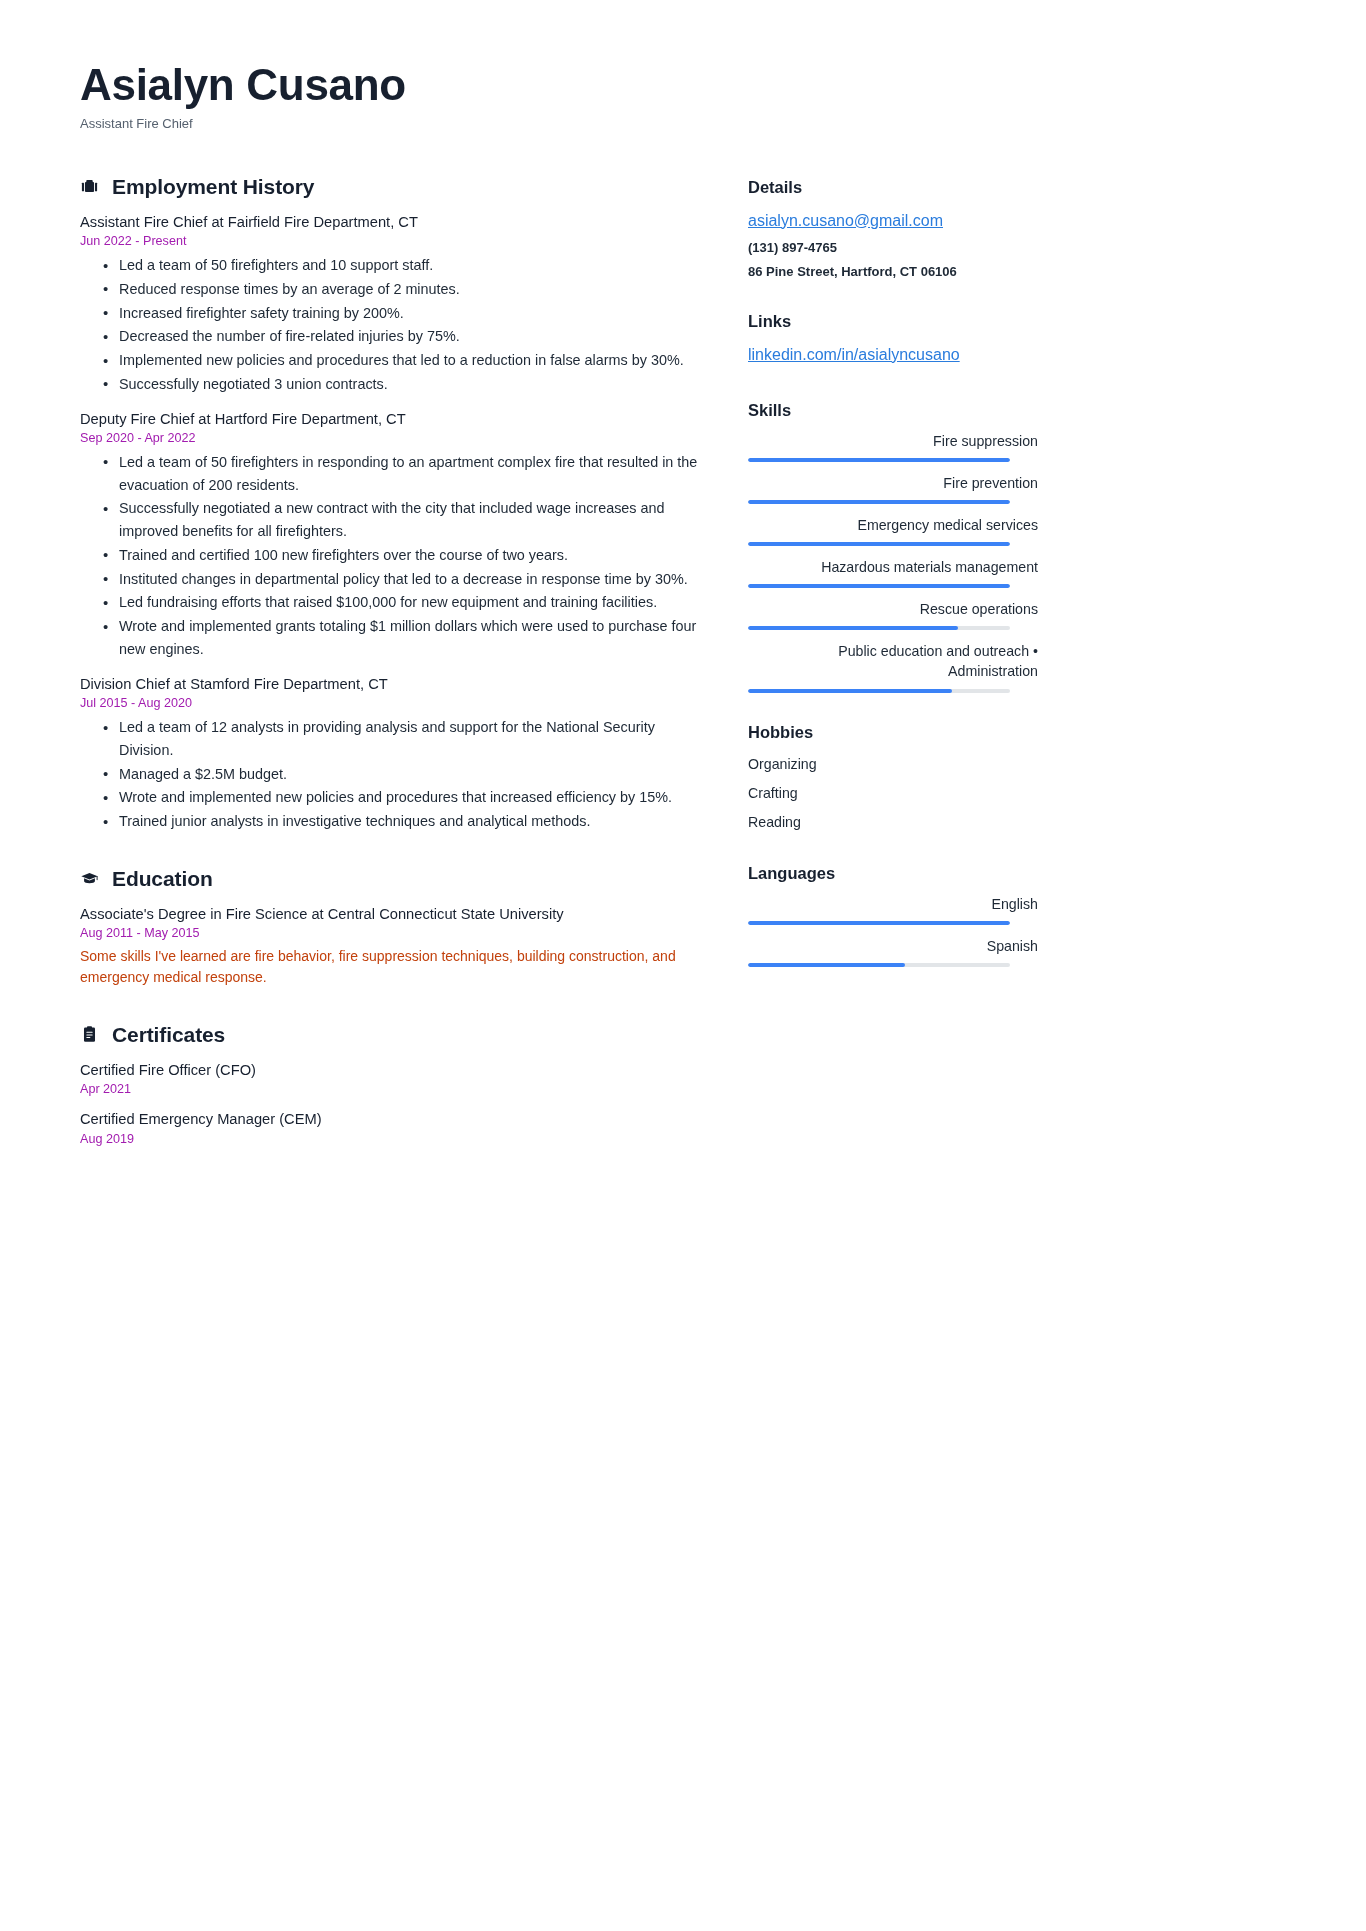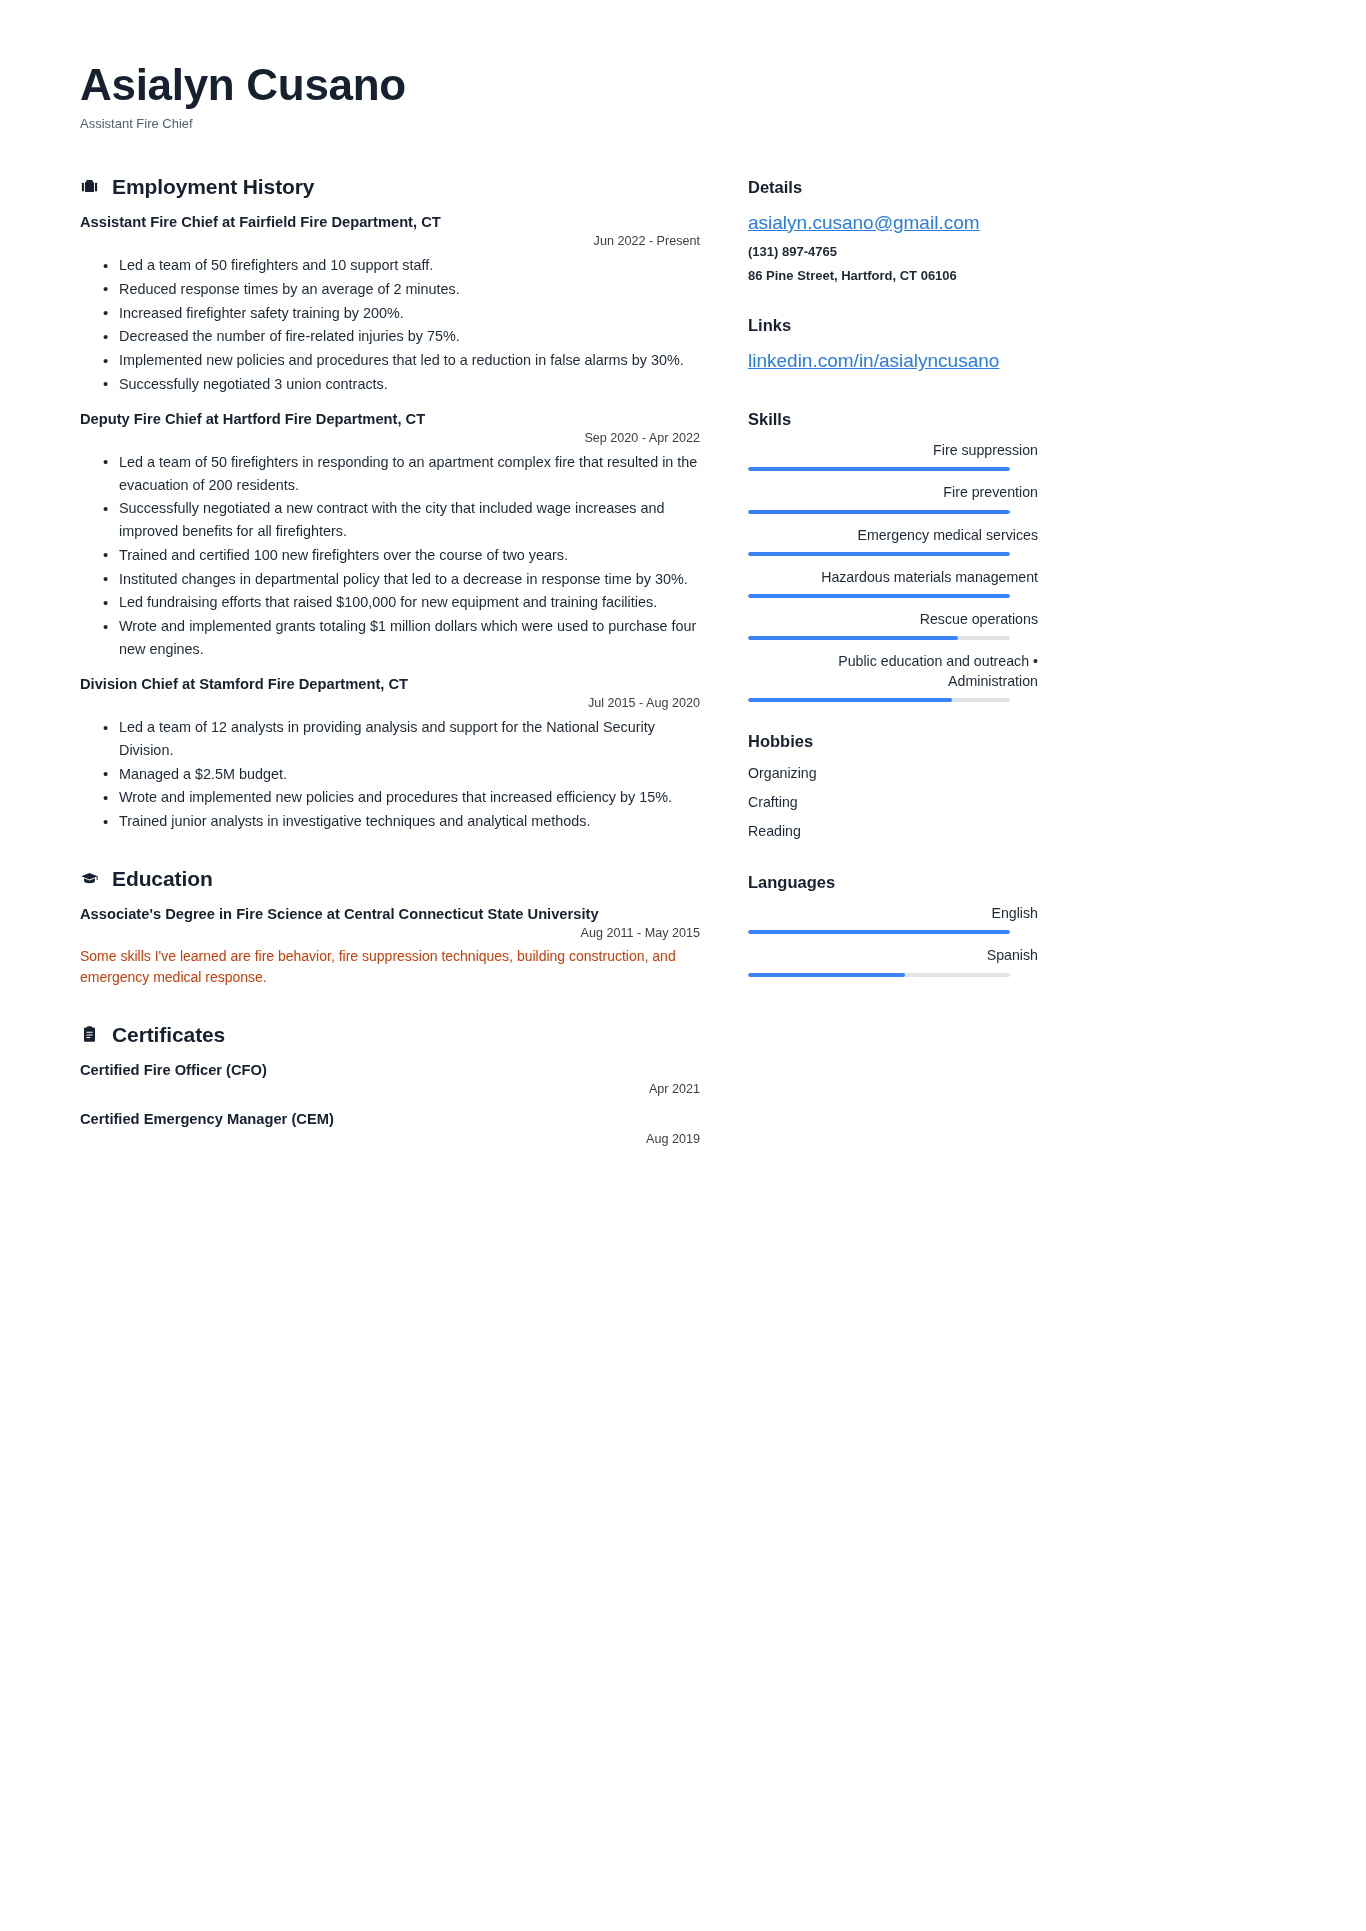--- a/index.html
+++ b/index.html
@@ -65,30 +65,29 @@
     font-size: 21px;
     font-weight: bold;
     color: #17202f;
     letter-spacing: -0.1px;
   }
 
   
   .entry { margin-bottom: 14px; }
   .entry-title {
     font-size: 14.7px;
-    font-weight: bold;
+    font-weight: normal;
     color: #17202f;
     line-height: 1.32;
     margin-bottom: 2px;
   }
   .entry-date {
     font-size: 12.6px;
-    color: #404040;
+    color: #a21caf;
     margin-bottom: 6px;
-    text-align: right;
   }
   .entry-desc {
     font-size: 14px;
     line-height: 1.52;
     color: #c2410c;
     margin-top: 2px;
   }
   ul.bullets {
     list-style: none;
     margin: 0 0 0 4px;
@@ -120,21 +119,21 @@
     margin-bottom: 11px;
   }
   .side-line {
     font-size: 13px;
     line-height: 1.62;
     color: #1e2936;
     margin-bottom: 3px;
     font-weight: bold;
   }
   .side-link {
-    font-size: 19px;
+    font-size: 16px;
     line-height: 1.62;
     color: #2a7cdd;
     text-decoration: underline;
     display: inline-block;
     margin-bottom: 3px;
     word-break: break-word;
   }
   .skill { margin-bottom: 11px; text-align: right; }
   .skill-label {
     font-size: 14.2px;

